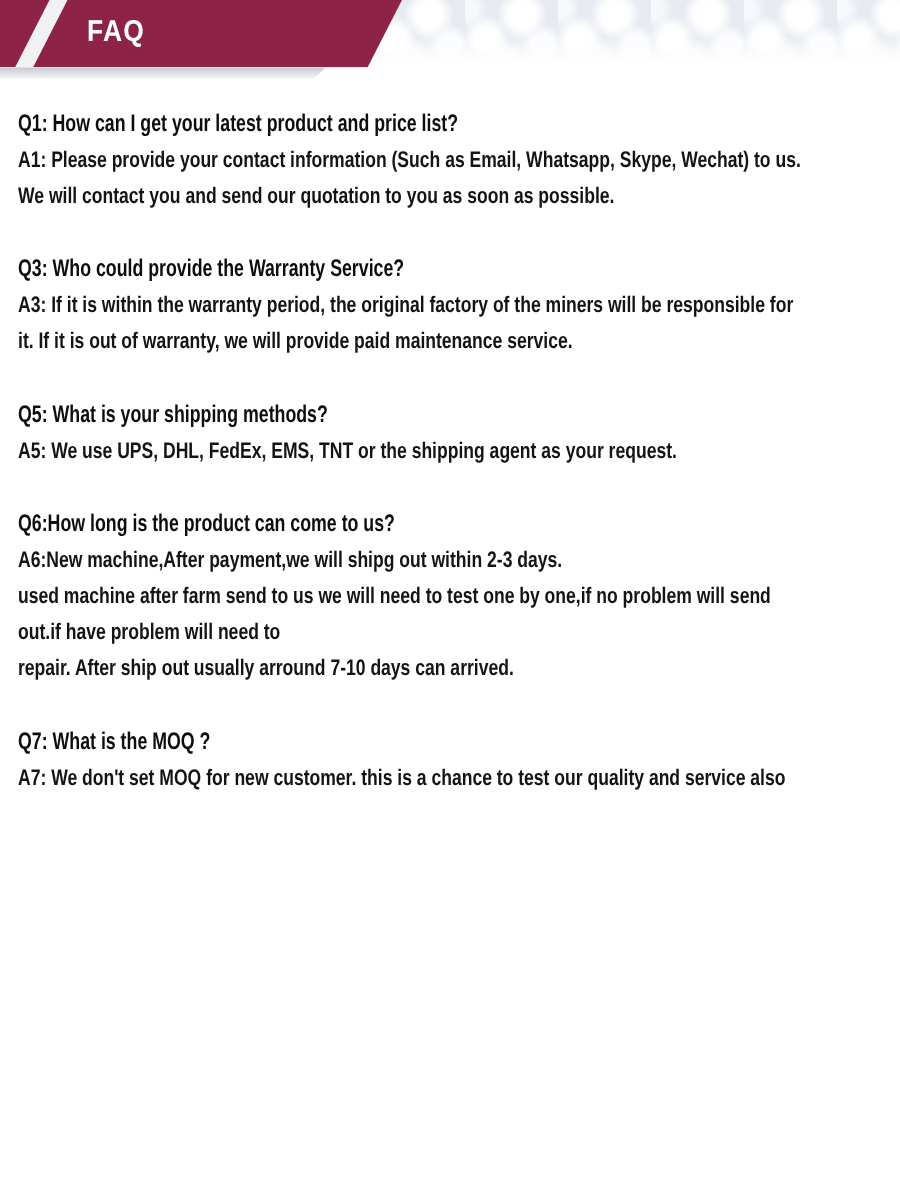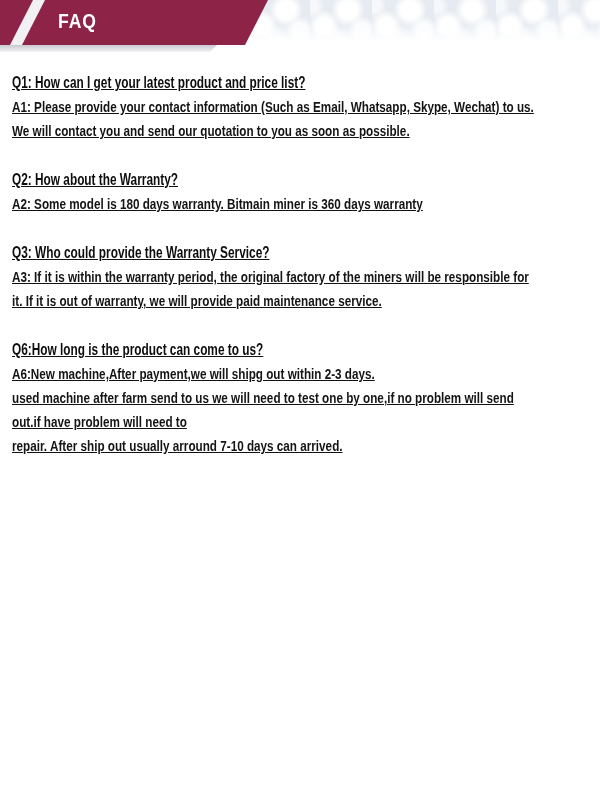--- a/index.html
+++ b/index.html
@@ -79,21 +79,20 @@
     transform-origin: left center;
     white-space: nowrap;
   }
 
   
   .content {
     padding: 19px 12px 0 12px;
   }
   .faq-section {
     margin: 0 0 25px 0;
-    text-decoration: underline;
   }
   .line {
     white-space: nowrap;
     line-height: 24px;
     font-weight: 700;
     transform-origin: 0 50%;
   }
   .q {
     font-size: 16px;
     transform: scaleX(0.74);
@@ -118,36 +117,40 @@
 </header>
 
 <main class="content">
 
   <section class="faq-section">
     <div class="line q">Q1: How can I get your latest product and price list?</div>
     <div class="line a">A1: Please provide your contact information (Such as Email, Whatsapp, Skype, Wechat) to us.</div>
     <div class="line a">We will contact you and send our quotation to you as soon as possible.</div>
   </section>
 
-  <section class="faq-section">
-    <div class="line q">Q2: How about the Warranty?</div>
-    <div class="line a">A2: Some model is 180 days warranty. Bitmain miner is 360 days warranty</div>
-  </section>
 
   <section class="faq-section">
     <div class="line q">Q3: Who could provide the Warranty Service?</div>
     <div class="line a">A3: If it is within the warranty period, the original factory of the miners will be responsible for</div>
     <div class="line a">it. If it is out of warranty, we will provide paid maintenance service.</div>
   </section>
 
 
+  <section class="faq-section">
+    <div class="line q">Q5: What is your shipping methods?</div>
+    <div class="line a">A5: We use UPS, DHL, FedEx, EMS, TNT or the shipping agent as your request.</div>
+  </section>
 
   <section class="faq-section">
     <div class="line q">Q6:How long is the product can come to us?</div>
     <div class="line a">A6:New machine,After payment,we will shipg out within 2-3 days.</div>
     <div class="line a">used machine after farm send to us we will need to test one by one,if no problem will send</div>
     <div class="line a">out.if have problem will need to</div>
     <div class="line a">repair. After ship out usually arround 7-10 days can arrived.</div>
   </section>
 
+  <section class="faq-section">
+    <div class="line q">Q7: What is the MOQ ?</div>
+    <div class="line a">A7: We don't set MOQ for new customer. this is a chance to test our quality and service also</div>
+  </section>
 
 
 </main>
 
 </body></html>

